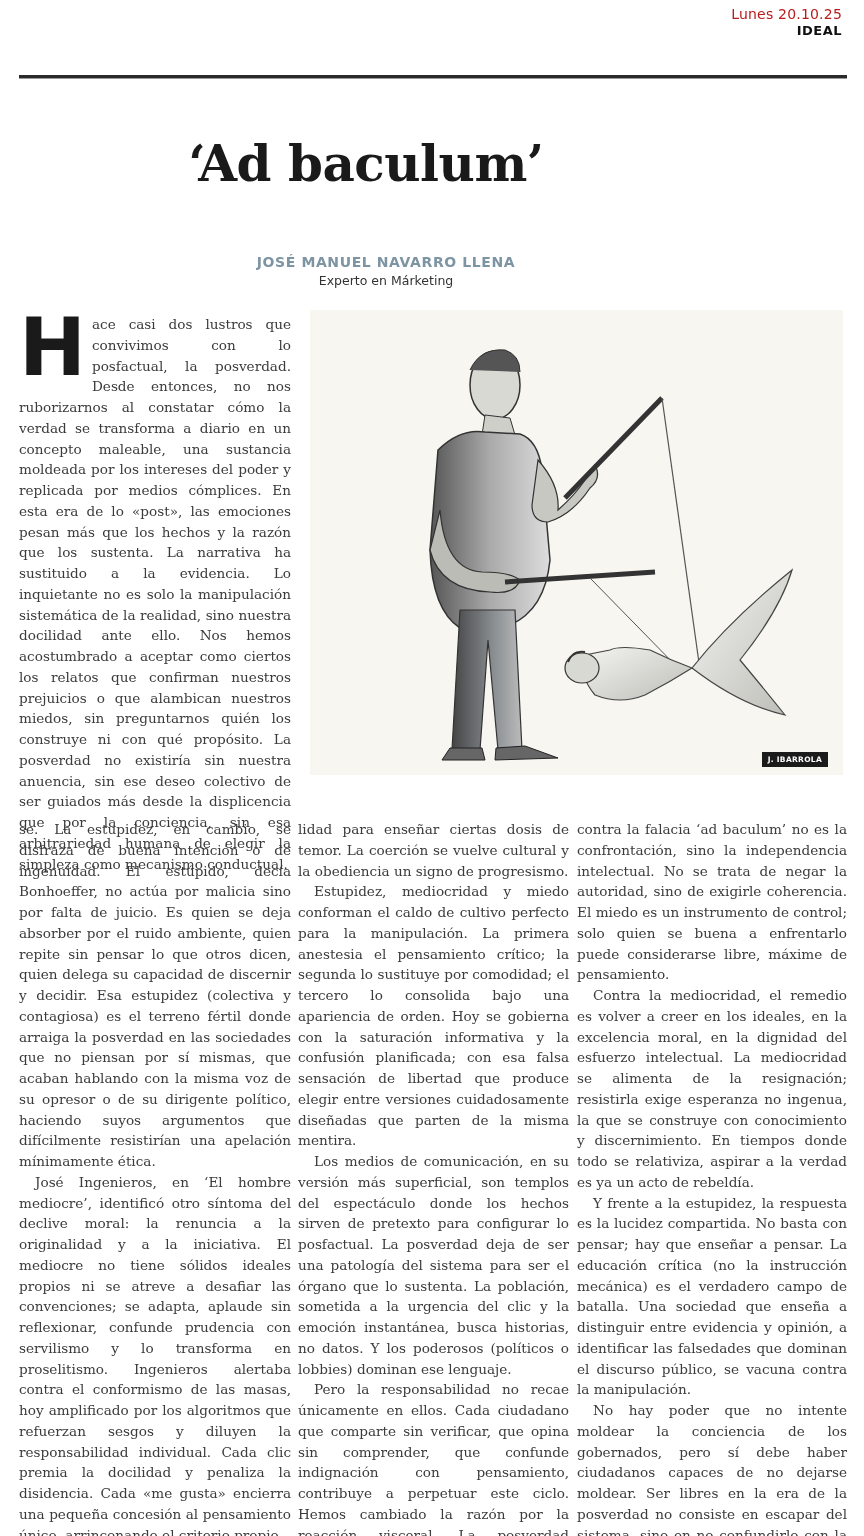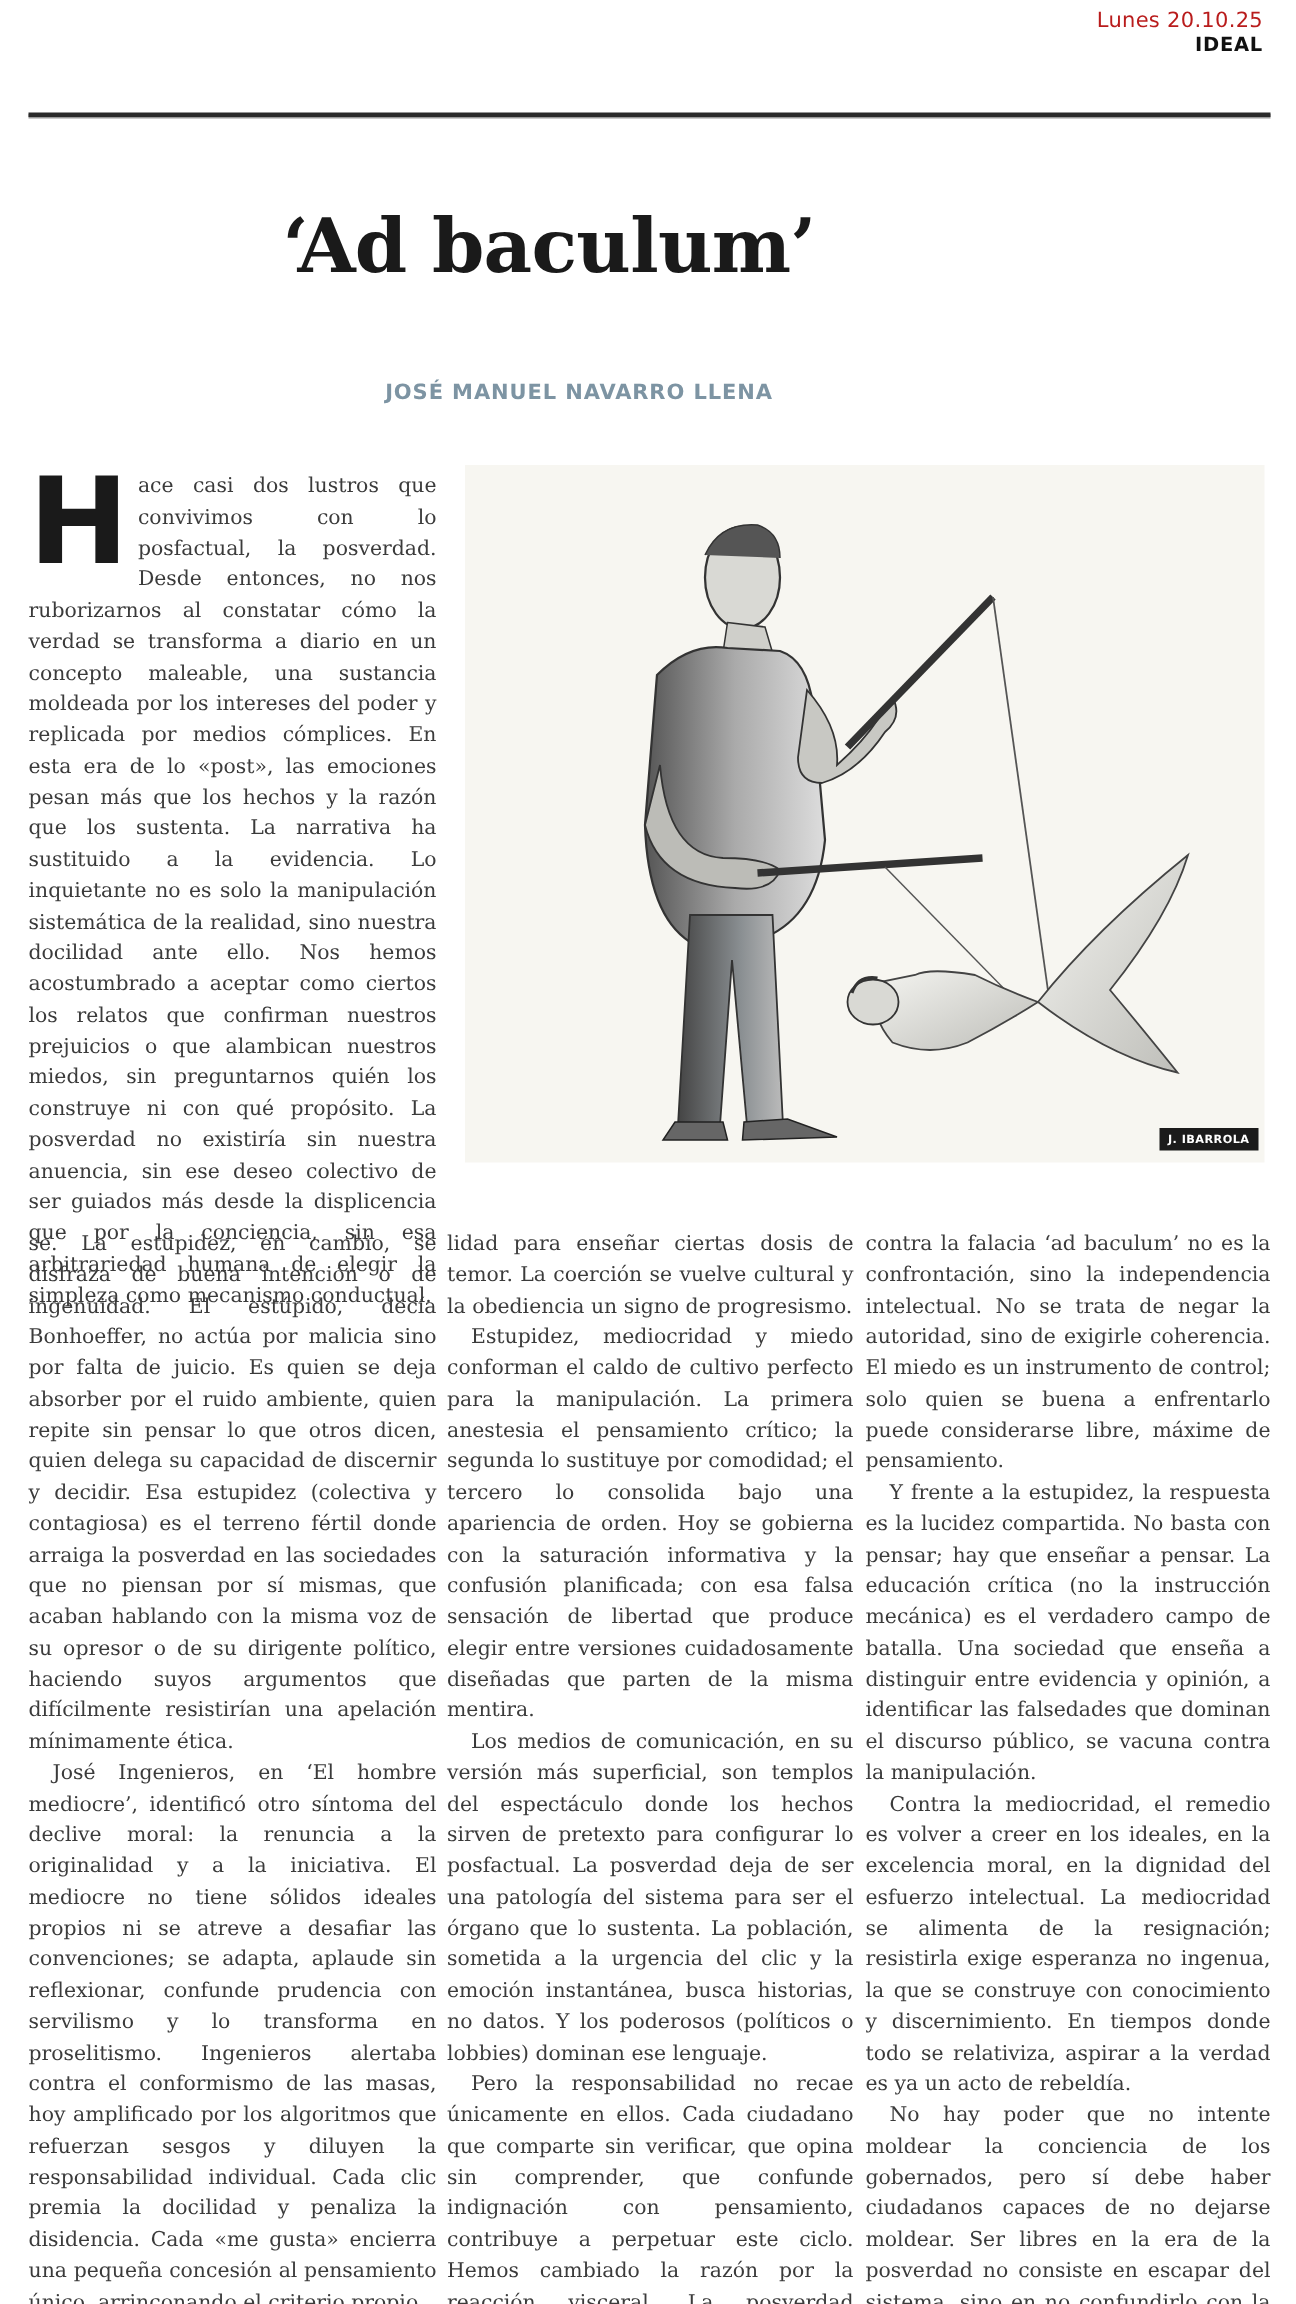--- a/index.html
+++ b/index.html
@@ -45,41 +45,42 @@
     float: left; font-family: "DejaVu Sans", "Liberation Sans", sans-serif; font-weight: bold;
     font-size: 80px; line-height: 62px; color: #1a1a1a; margin: 3px 6px 0 0; height: 62px;
   }
 
   .illustration {
     position: absolute; left: 310px; top: 310px; width: 533px; height: 465px;
     background: #f7f6f1;
   }
   .illustration svg { display: block; }
   .credit {
-    position: absolute; right: 4px; bottom: 8px; background: #1b1b1b; color: #fff;
+    position: absolute; right: 15px; bottom: 8px; background: #1b1b1b; color: #fff;
     font-family: "DejaVu Sans", "Liberation Sans", sans-serif; font-weight: bold;
     font-size: 7.5px; padding: 3px 6px; letter-spacing: 0.3px;
   }
 </style>
 </head>
 <body>
 
 <header>
   <div class="masthead">
     <div class="date">Lunes 20.10.25</div>
     <div class="paper">IDEAL</div>
   </div>
 </header>
 
 <div class="rule"></div>
 
 <h1 class="title">‘Ad baculum’</h1>
 
 <div class="byline">
   <div class="author">JOSÉ MANUEL NAVARRO LLENA</div>
+  <div class="role">Experto en Márketing</div>
 </div>
 
 <article>
   <div class="col col-left-top">
     <p class="first"><span class="dropcap">H</span><span>ace casi dos lustros que convivimos con lo posfactual, la posverdad. Desde entonces, no nos ruborizarnos al constatar cómo la verdad se transforma a diario en un concepto maleable, una sustancia moldeada por los intereses del poder y replicada por medios cómplices. En esta era de lo «post», las emociones pesan más que los hechos y la razón que los sustenta. La narrativa ha sustituido a la evidencia. Lo inquietante no es solo la manipulación sistemática de la realidad, sino nuestra docilidad ante ello. Nos hemos acostumbrado a aceptar como ciertos los relatos que confirman nuestros prejuicios o que alambican nuestros miedos, sin preguntarnos quién los construye ni con qué propósito. La posverdad no existiría sin nuestra anuencia, sin ese deseo colectivo de ser guiados más desde la displicencia que por la conciencia, sin esa arbitrariedad humana de elegir la simpleza como mecanismo conductual.</span></p>
   </div>
 
   <figure class="illustration" style="margin:0;">
     <svg width="533" height="465" viewBox="0 0 533 465">
       <defs>
@@ -139,18 +140,18 @@
   <div class="col col-mid">
     <p class="cont">lidad para enseñar ciertas dosis de temor. La coerción se vuelve cultural y la obediencia un signo de progresismo.</p>
     <p>Estupidez, mediocridad y miedo conforman el caldo de cultivo perfecto para la manipulación. La primera anestesia el pensamiento crítico; la segunda lo sustituye por comodidad; el tercero lo consolida bajo una apariencia de orden. Hoy se gobierna con la saturación informativa y la confusión planificada; con esa falsa sensación de libertad que produce elegir entre versiones cuidadosamente diseñadas que parten de la misma mentira.</p>
     <p>Los medios de comunicación, en su versión más superficial, son templos del espectáculo donde los hechos sirven de pretexto para configurar lo posfactual. La posverdad deja de ser una patología del sistema para ser el órgano que lo sustenta. La población, sometida a la urgencia del clic y la emoción instantánea, busca historias, no datos. Y los poderosos (políticos o lobbies) dominan ese lenguaje.</p>
     <p>Pero la responsabilidad no recae únicamente en ellos. Cada ciudadano que comparte sin verificar, que opina sin comprender, que confunde indignación con pensamiento, contribuye a perpetuar este ciclo. Hemos cambiado la razón por la reacción visceral. La posverdad prospera porque nos hemos vuelto perezosos moralmente, porque preferimos sentirnos parte de lo que parece correcto antes que estarlo consciente y consecuentemente. Bonhoeffer habría reconocido que la estupidez no es un defecto intelectual, sino una decisión moral.</p>
 
   </div>
 
   <div class="col col-right">
     <p class="cont">contra la falacia ‘ad baculum’ no es la confrontación, sino la independencia intelectual. No se trata de negar la autoridad, sino de exigirle coherencia. El miedo es un instrumento de control; solo quien se buena a enfrentarlo puede considerarse libre, máxime de pensamiento.</p>
+    <p>Contra la mediocridad, el remedio es volver a creer en los ideales, en la excelencia moral, en la dignidad del esfuerzo intelectual. La mediocridad se alimenta de la resignación; resistirla exige esperanza no ingenua, la que se construye con conocimiento y discernimiento. En tiempos donde todo se relativiza, aspirar a la verdad es ya un acto de rebeldía.</p>
     <p>Y frente a la estupidez, la respuesta es la lucidez compartida. No basta con pensar; hay que enseñar a pensar. La educación crítica (no la instrucción mecánica) es el verdadero campo de batalla. Una sociedad que enseña a distinguir entre evidencia y opinión, a identificar las falsedades que dominan el discurso público, se vacuna contra la manipulación.</p>
-    <p>Contra la mediocridad, el remedio es volver a creer en los ideales, en la excelencia moral, en la dignidad del esfuerzo intelectual. La mediocridad se alimenta de la resignación; resistirla exige esperanza no ingenua, la que se construye con conocimiento y discernimiento. En tiempos donde todo se relativiza, aspirar a la verdad es ya un acto de rebeldía.</p>
     <p>No hay poder que no intente moldear la conciencia de los gobernados, pero sí debe haber ciudadanos capaces de no dejarse moldear. Ser libres en la era de la posverdad no consiste en escapar del sistema, sino en no confundirlo con la realidad. Porque la verdad, aunque incómoda y frágil, sigue existiendo; solo requiere ojos dispuestos a identificarla y mentes preparadas para defenderla.</p>
 
   </div>
 </article>
 
 </body></html>

